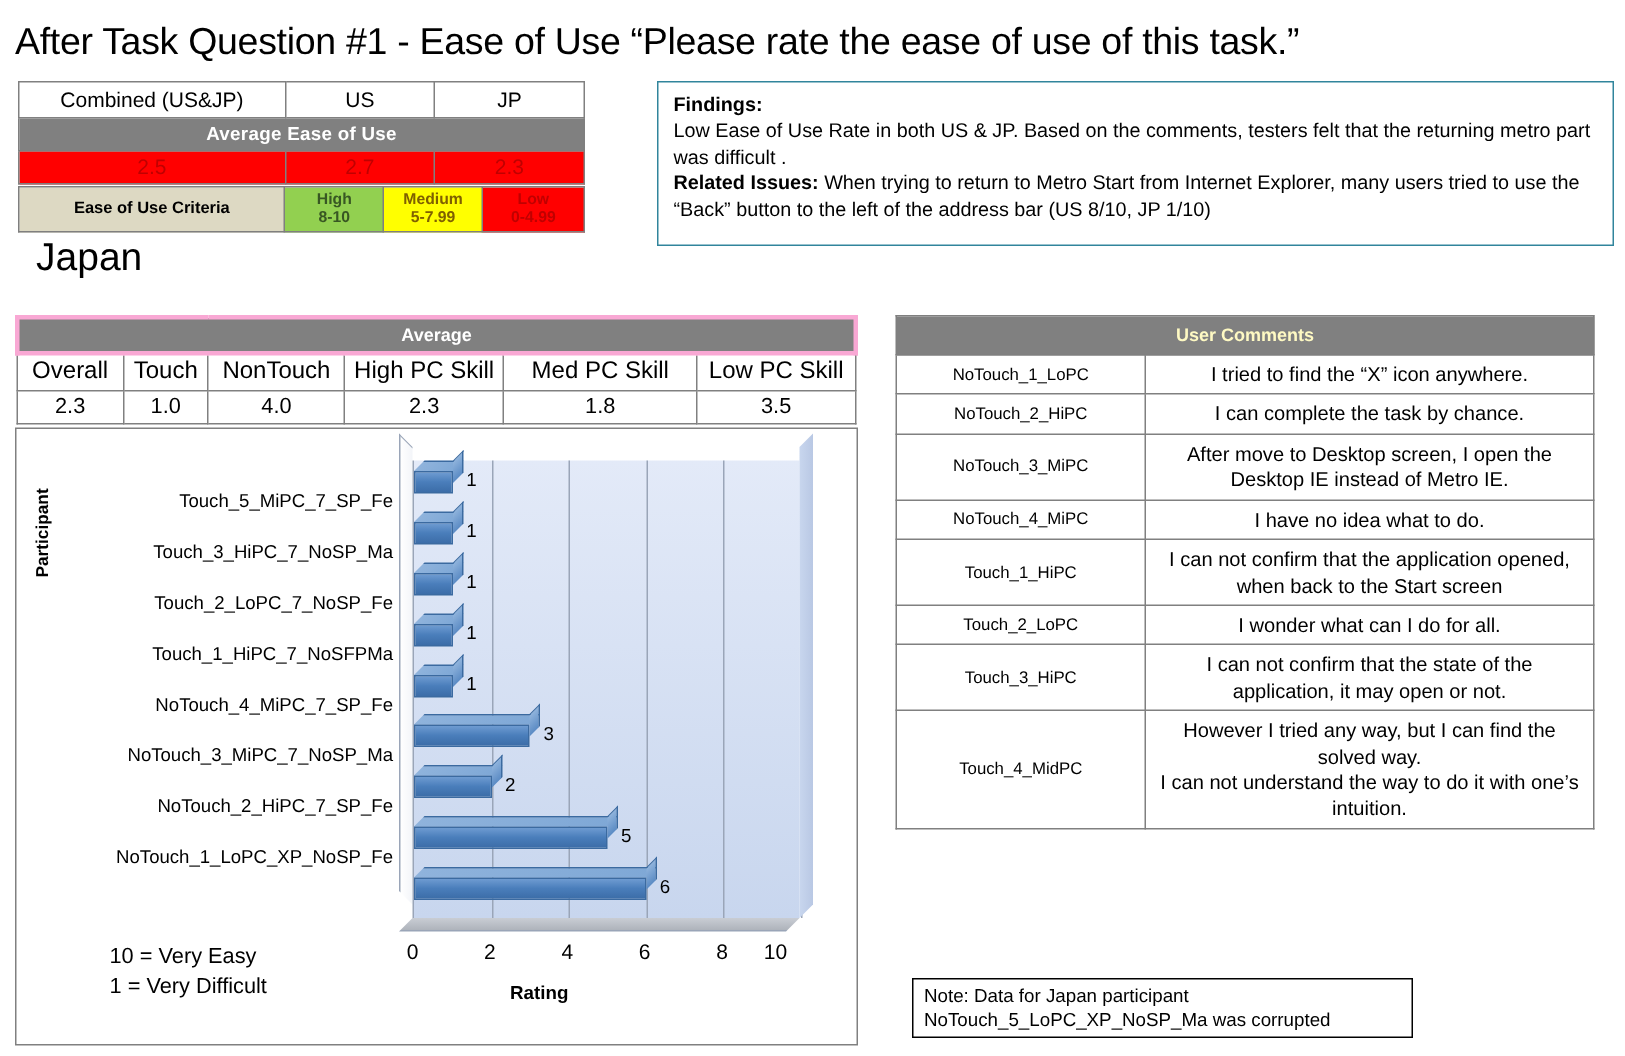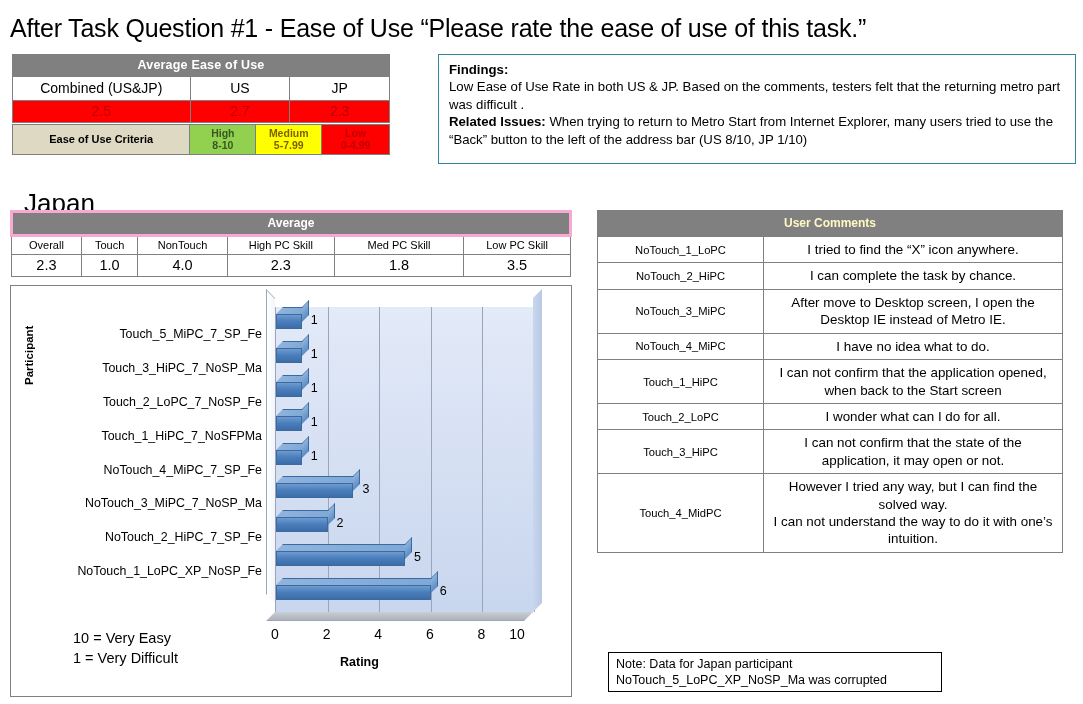--- a/index.html
+++ b/index.html
@@ -59,37 +59,37 @@
     width: 638px; height: 110px;
     border: 1.5px solid #31859C; background:#fff;
     padding: 6px 10px 4px 10px;
     font-size: 13.2px; line-height: 1.32; color:#000;
   }
   #findings-box .lbl { font-weight: bold; }
   #findings-box p { margin: 0; }
 
   
   .section-heading {
-    position: absolute; left: 24px; top: 188px;
+    position: absolute; left: 24px; top: 156px;
     font-size: 26px; color:#000;
   }
 
   
   #avg-table {
     position: absolute; left: 10px; top: 210px; width: 562px;
   }
   #avg-table th.hdr {
     background:#808080; color:#fff; font-size:12px; font-weight:bold;
     text-align:center; padding: 3px 0 4px; border:3px solid #f9a8d4;
   }
   #avg-table td {
     border:1px solid #808080; text-align:center; font-size:14.5px;
     padding: 2px 0 3px; background:#fff; color:#000;
   }
-  #avg-table td.lbl { font-size: 11px; margin-left: 32px; }
+  #avg-table td.lbl { font-size: 16px; margin-left: 32px; }
 
   
   #chart-box {
     position: absolute; left: 10px; top: 285px;
     width: 562px; height: 412px;
     border: 1px solid #808080; background:#fff;
   }
   #chart-ylabel {
     position: absolute; left: 23px; top: 385px;
     transform: rotate(-90deg); transform-origin: left top;
@@ -204,26 +204,26 @@
 </head>
 <body>
 
 <div id="page">
 
   <div class="slide-title">After Task Question #1 - Ease of Use “Please rate the ease of use of this task.”</div>
 
   <table id="ease-table">
     <tbody>
         <tr>
-      <th class="hdr" colspan="3">Average Ease of Use</th>
-    </tr>
-    <tr>
       <td class="sub" style="width:178px">Combined (US&amp;JP)</td>
       <td class="sub" style="width:100px">US</td>
       <td class="sub" style="width:100px">JP</td>
+    </tr>
+    <tr>
+      <th class="hdr" colspan="3">Average Ease of Use</th>
     </tr>
     <tr>
       <td class="val">2.5</td>
       <td class="val">2.7</td>
       <td class="val">2.3</td>
     </tr>
   </tbody>
     </table>
 
   <table id="criteria-table">

